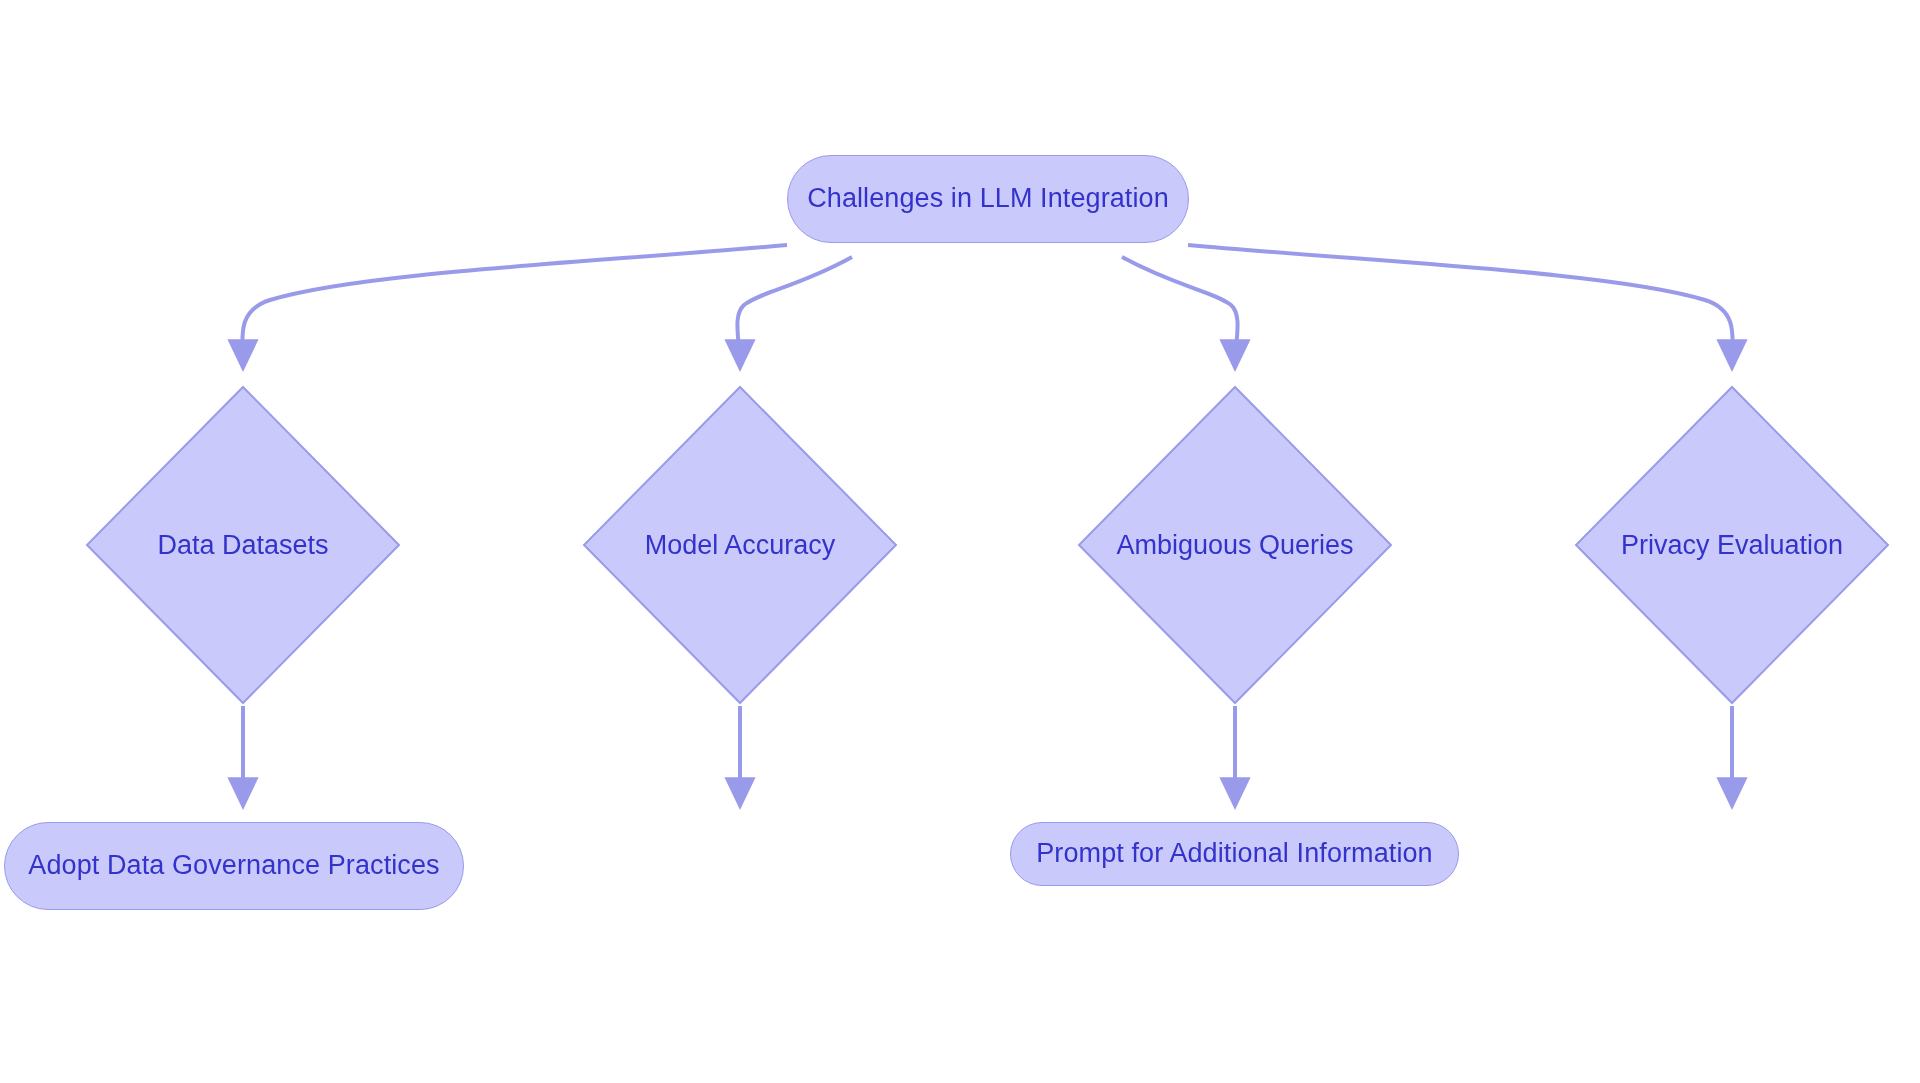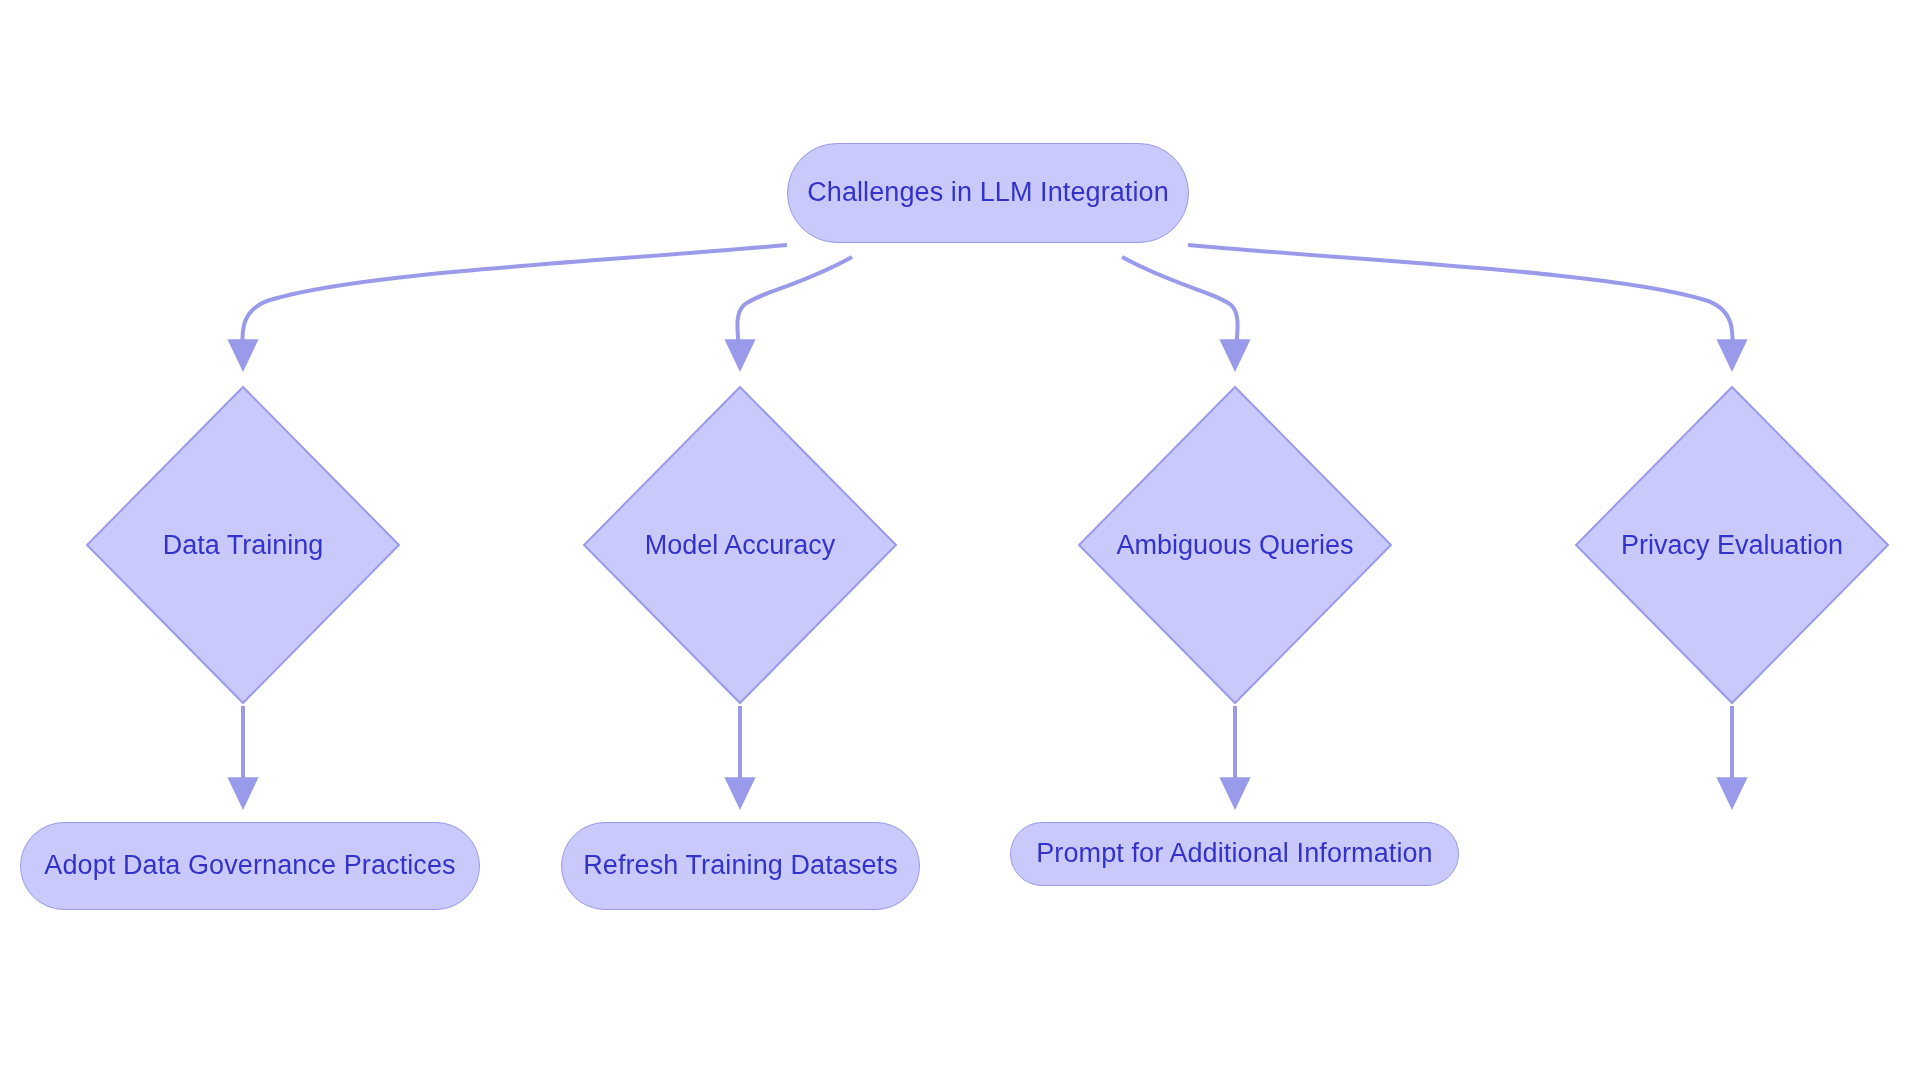--- a/index.html
+++ b/index.html
@@ -90,29 +90,29 @@
     <path d="M 1122,257 C 1175,286 1215,292 1231,305 C 1243,316 1235,340 1235,368" fill="none" stroke="#9a9aea" stroke-width="4" marker-end="url(#arrowhead)"></path>
 
     <path d="M 1188,245 C 1375,262 1615,272 1705,300 C 1740,311 1732,340 1732,368" fill="none" stroke="#9a9aea" stroke-width="4" marker-end="url(#arrowhead)"></path>
 
     <path d="M 243,706 L 243,806" fill="none" stroke="#9a9aea" stroke-width="4" marker-end="url(#arrowhead)"></path>
     <path d="M 740,706 L 740,806" fill="none" stroke="#9a9aea" stroke-width="4" marker-end="url(#arrowhead)"></path>
     <path d="M 1235,706 L 1235,806" fill="none" stroke="#9a9aea" stroke-width="4" marker-end="url(#arrowhead)"></path>
     <path d="M 1732,706 L 1732,806" fill="none" stroke="#9a9aea" stroke-width="4" marker-end="url(#arrowhead)"></path>
   </svg>
 
-  <div class="node node-stadium" style="left:787px; top:143px; width:402px; height:100px;">
+  <div class="node node-stadium" style="left:787px; top:155px; width:402px; height:88px;">
     <span class="node-label">Challenges in LLM Integration</span>
   </div>
 
   <div class="diamond-wrap" style="left:85px; top:385px; width:316px; height:320px;">
     <svg width="316" height="320" viewBox="0 0 316 320" xmlns="http://www.w3.org/2000/svg">
       <polygon points="158,2 314,160 158,318 2,160" fill="#c9c9fb" stroke="#9a9aea" stroke-width="2"></polygon>
     </svg>
-    <div class="diamond-label">Data Training</div>
+    <div class="diamond-label">Data Datasets</div>
   </div>
 
   <div class="diamond-wrap" style="left:582px; top:385px; width:316px; height:320px;">
     <svg width="316" height="320" viewBox="0 0 316 320" xmlns="http://www.w3.org/2000/svg">
       <polygon points="158,2 314,160 158,318 2,160" fill="#c9c9fb" stroke="#9a9aea" stroke-width="2"></polygon>
     </svg>
     <div class="diamond-label">Model Accuracy</div>
   </div>
 
   <div class="diamond-wrap" style="left:1077px; top:385px; width:316px; height:320px;">
@@ -122,26 +122,23 @@
     <div class="diamond-label">Ambiguous Queries</div>
   </div>
 
   <div class="diamond-wrap" style="left:1574px; top:385px; width:316px; height:320px;">
     <svg width="316" height="320" viewBox="0 0 316 320" xmlns="http://www.w3.org/2000/svg">
       <polygon points="158,2 314,160 158,318 2,160" fill="#c9c9fb" stroke="#9a9aea" stroke-width="2"></polygon>
     </svg>
     <div class="diamond-label">Privacy Evaluation</div>
   </div>
 
-  <div class="node node-stadium" style="left:20px; top:822px; width:460px; height:88px;">
+  <div class="node node-stadium" style="left:4px; top:822px; width:460px; height:88px;">
     <span class="node-label">Adopt Data Governance Practices</span>
   </div>
 
-  <div class="node node-stadium" style="left:561px; top:822px; width:359px; height:88px;">
-    <span class="node-label">Refresh Training Datasets</span>
-  </div>
 
   <div class="node node-stadium" style="left:1010px; top:822px; width:449px; height:64px;">
     <span class="node-label">Prompt for Additional Information</span>
   </div>
 
 
 </div>
 
 </body></html>

